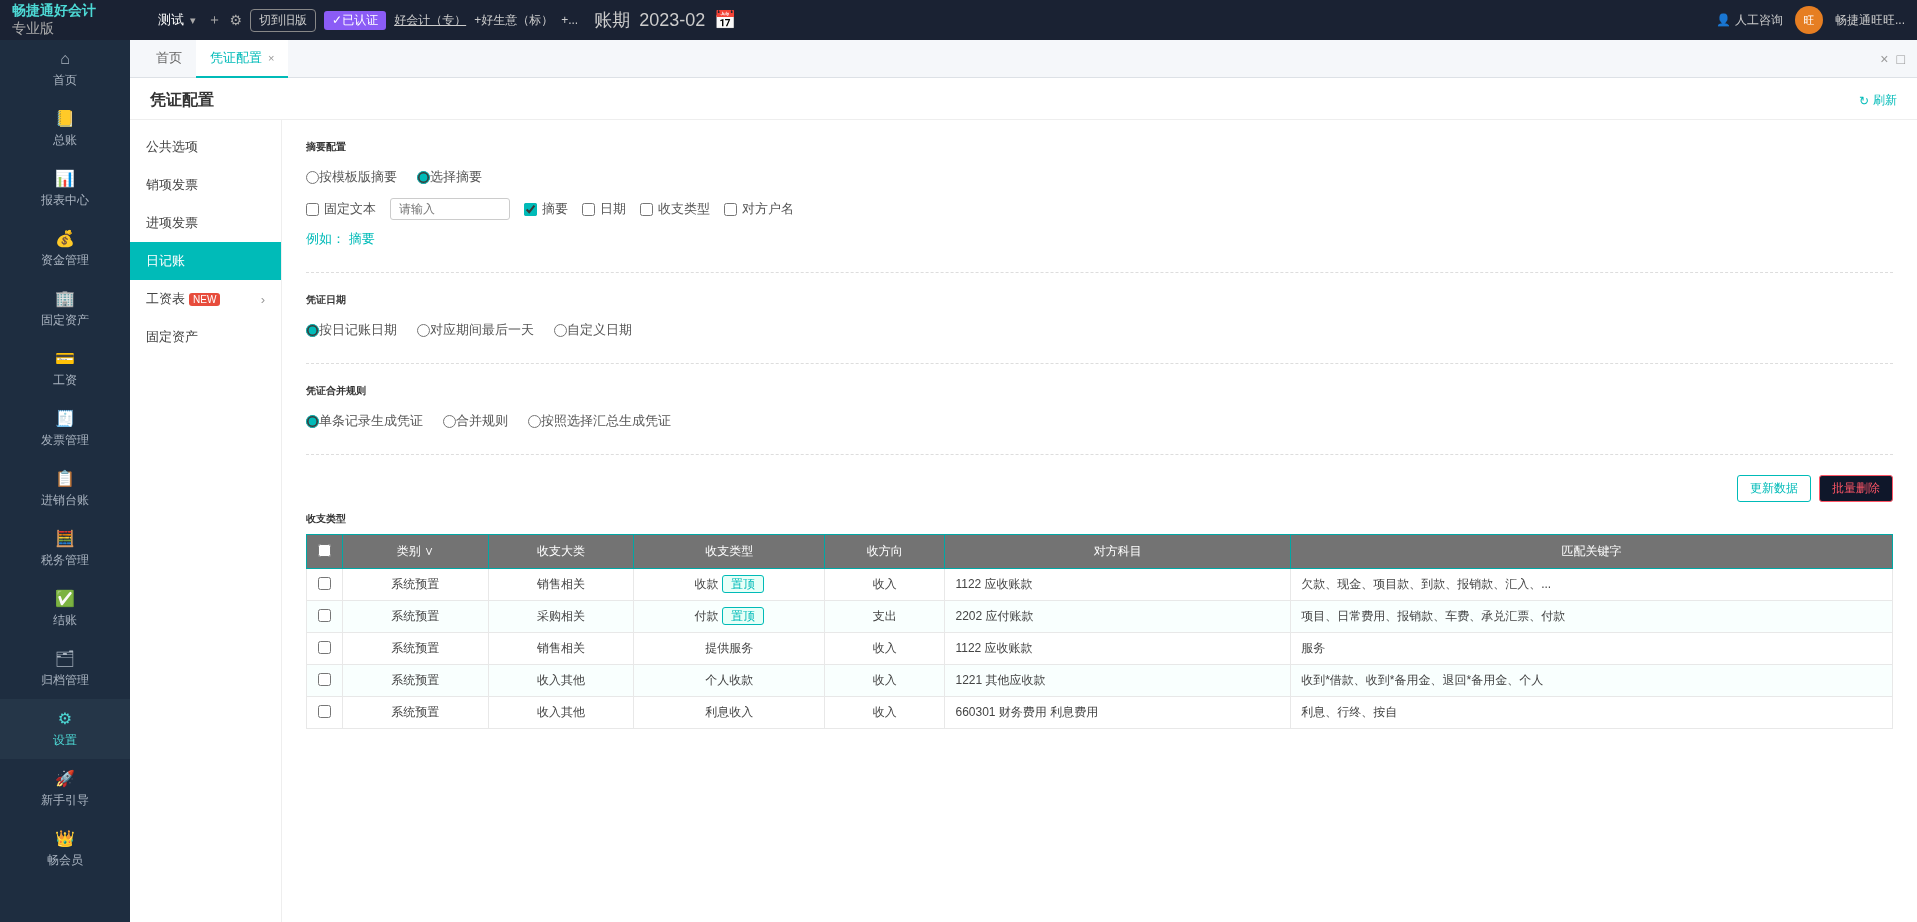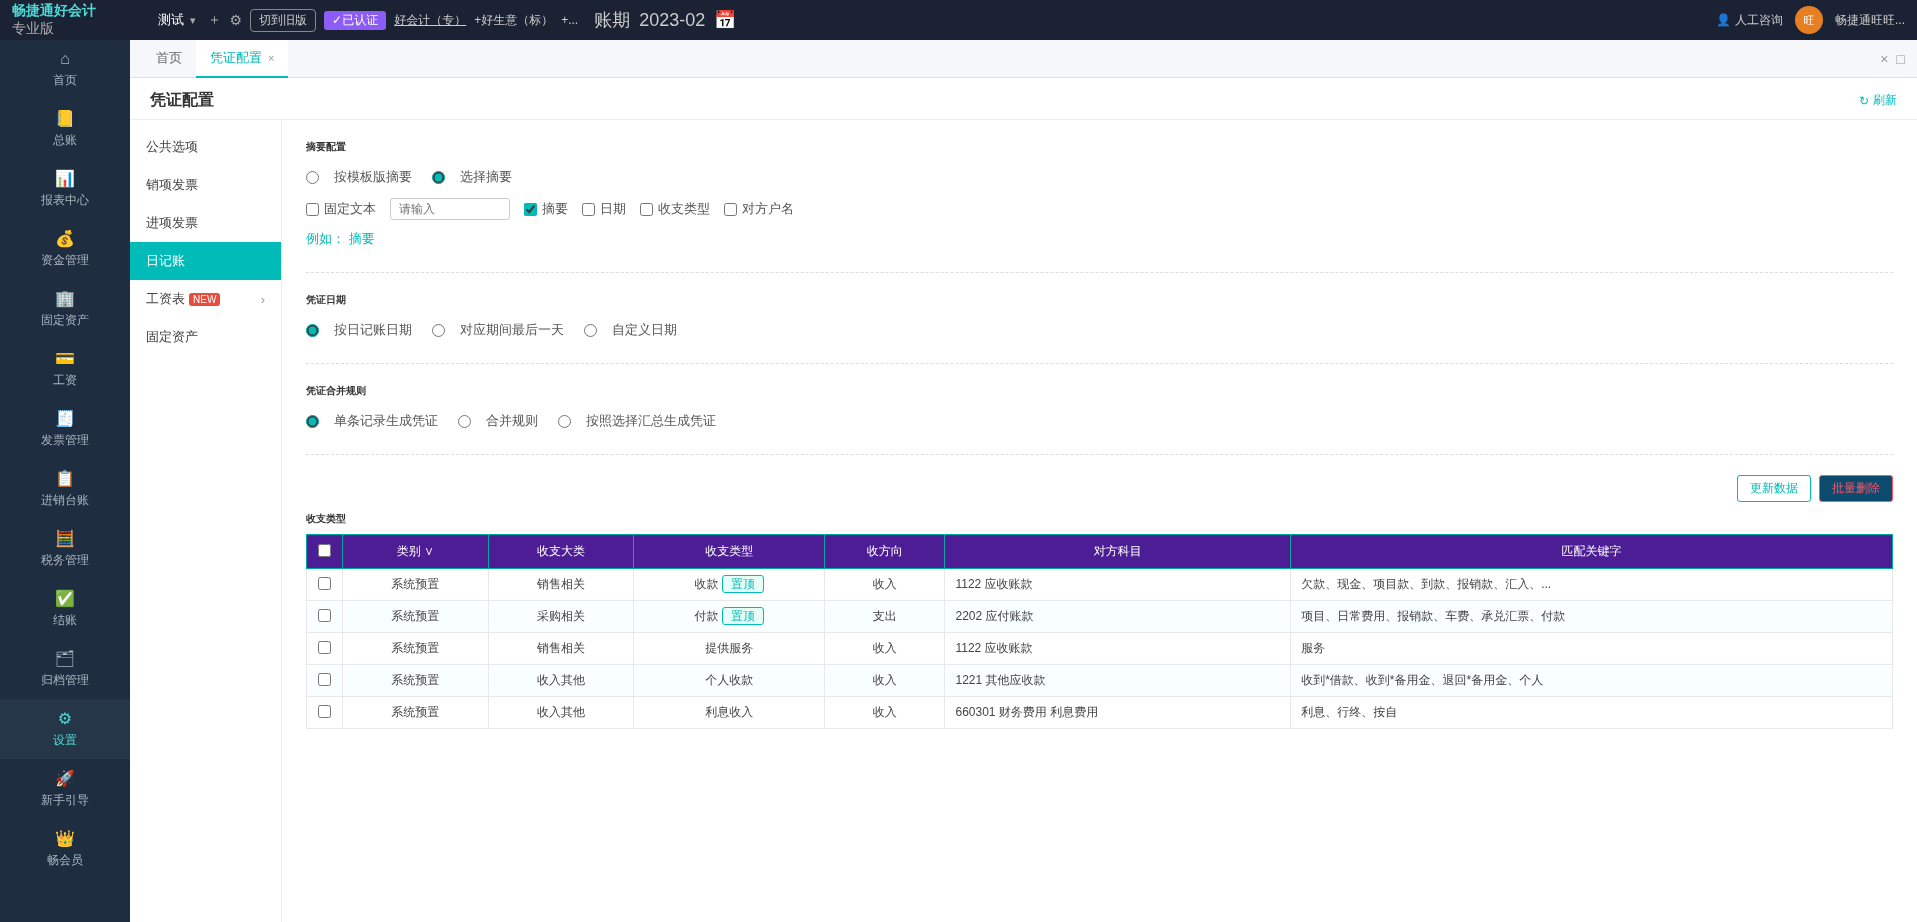--- a/index.html
+++ b/index.html
@@ -148,46 +148,46 @@
       overflow-y: auto;
     }
 
     
     .section { margin-bottom: 24px; }
     .section-title { font-size: 10px; font-weight: bold; color: #333; margin-bottom: 14px; }
     .section-divider { border: none; border-top: 1px dashed #ddd; margin: 20px 0; }
 
     
     .radio-group { display: flex; gap: 20px; align-items: center; margin-bottom: 12px; }
-    .radio-label { display: flex; align-items: center; gap: 15px; cursor: pointer; font-size: 13px; color: #555; }
+    .radio-label { display: flex; align-items: center; gap: 0; cursor: pointer; font-size: 13px; color: #555; }
     .radio-label input { accent-color: #00bbb8; }
 
     
     .checkbox-row { display: flex; align-items: center; gap: 14px; margin-top: 10px; flex-wrap: wrap; }
     .checkbox-label { display: flex; align-items: center; gap: 5px; font-size: 13px; color: #555; cursor: pointer; }
     .checkbox-label input { accent-color: #00bbb8; }
     .text-input { border: 1px solid #ccc; border-radius: 3px; padding: 3px 8px; font-size: 12px; width: 120px; }
 
     
     .example-text { color: #00bbb8; font-size: 13px; margin-top: 10px; }
 
     
     .table-header-row {
       display: flex;
       align-items: center;
       justify-content: flex-end;
       margin-bottom: 8px;
       gap: 8px;
     }
     .btn-update { background: #fff; border: 1px solid #00bbb8; color: #00bbb8; border-radius: 3px; padding: 4px 12px; font-size: 12px; cursor: pointer; }
-    .btn-delete { background: #0c4a6e; border: 1px solid #f56; color: #f56; border-radius: 3px; padding: 4px 12px; font-size: 12px; cursor: pointer; }
+    .btn-delete { background: #0f172a; border: 1px solid #f56; color: #f56; border-radius: 3px; padding: 4px 12px; font-size: 12px; cursor: pointer; }
 
     
     .data-table { width: 100%; border-collapse: collapse; font-size: 12px; }
-    .data-table thead tr { background: #4c1d95; color: #fff; }
+    .data-table thead tr { background: #737373; color: #fff; }
     .data-table thead th { padding: 8px 10px; text-align: center; font-weight: normal; border: 1px solid #00a8a5; }
     .data-table tbody tr { background: #fff; }
     .data-table tbody tr:nth-child(even) { background: #f9fffe; }
     .data-table tbody td { padding: 7px 10px; text-align: center; border: 1px solid #e8e8e8; color: #444; }
     .data-table tbody td.left-align { text-align: left; }
 
     .tag-green { background: #e8fff8; color: #00bbb8; border: 1px solid #00bbb8; border-radius: 3px; padding: 1px 8px; font-size: 12px; }
     .th-checkbox { width: 36px; }
     .win-btn { background: none; border: none; color: #999; cursor: pointer; font-size: 14px; }
   </style>

